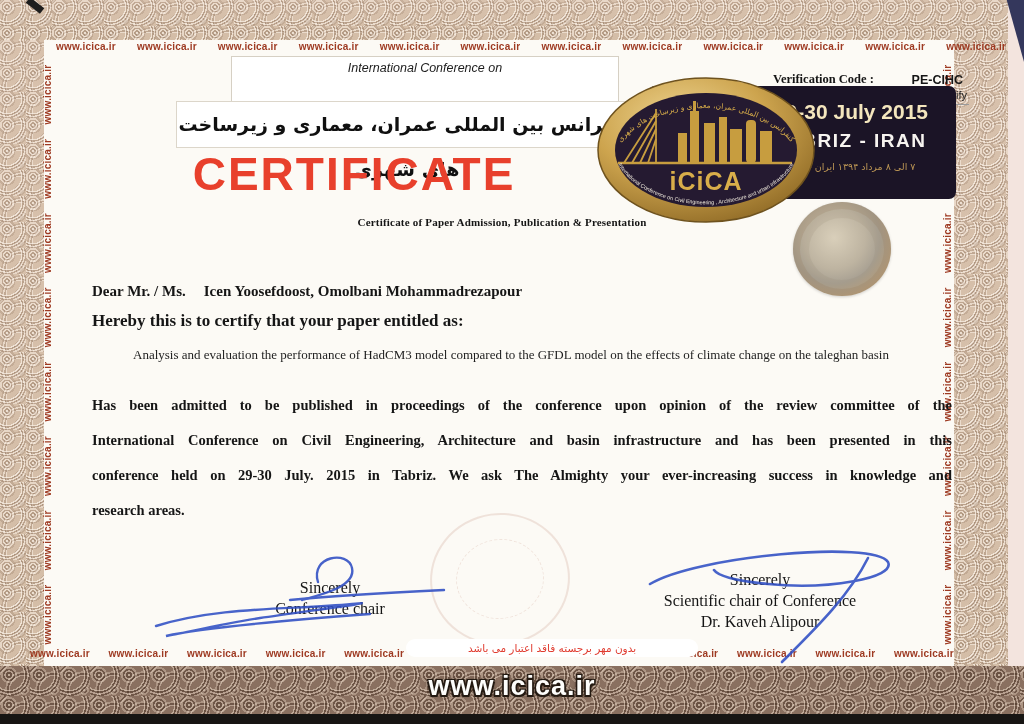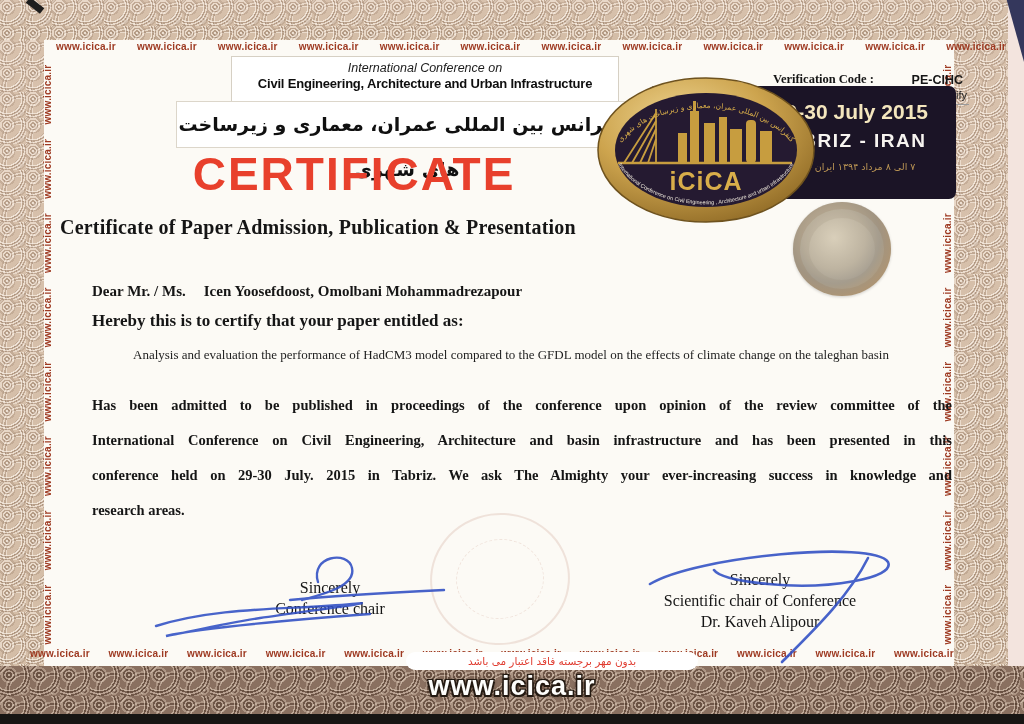--- a/index.html
+++ b/index.html
@@ -83,42 +83,42 @@
   
   .seal { left:793px; top:202px; width:98px; height:94px; border-radius:50%; z-index:1;
           background:radial-gradient(circle at 42% 38%, #d9cfba 0%, #beb4a1 38%, #a9a193 56%, #bfa27a 80%, #a9855a 97%);
           box-shadow:inset 0 0 0 7px rgba(150,125,90,.22), inset 0 0 0 16px rgba(140,128,105,.14), 0 1px 3px rgba(0,0,0,.18); }
   .stamp { left:430px; top:513px; width:140px; height:132px; border-radius:50%;
            border:2px solid rgba(196,140,122,.22); transform:rotate(-8deg); z-index:1; }
   .stamp::after { content:""; position:absolute; inset:24px; border-radius:50%;
            border:1px dashed rgba(196,140,122,.20); }
 
   
-  .subtitle { left:60px; right:80px; top:216px; text-align:left; z-index:1;
-              font-weight:bold; font-size:20px; letter-spacing:.2px; }
+  .subtitle { left:60px; right:80px; top:216px; text-align:center; z-index:1;
+              font-weight:bold; font-size:11px; letter-spacing:.2px; }
   .dearline { left:92px; top:283px; z-index:1; font-weight:bold; font-size:15px; }
   .dearline .names { margin-left:18px; }
   .certline { left:92px; top:311px; z-index:1; font-weight:bold; font-size:17px; }
   .titleline { left:58px; right:60px; top:347px; text-align:center; z-index:1; font-size:13px; color:#1d1d1d; }
   .para { left:92px; top:388px; width:860px; z-index:1; font-weight:bold; font-size:14.5px; }
   .para .ln { height:35px; line-height:35px; text-align:justify; text-align-last:justify; }
   .para .ln.last { text-align-last:left; }
 
   
   .sigblock { text-align:center; z-index:1; font-size:16px; line-height:21px; }
   .sig-left  { left:220px; top:577px; width:220px; }
   .sig-right { left:628px; top:569px; width:264px; }
   .sigsvg { z-index:2; pointer-events:none; }
   .sv-left  { left:140px; top:548px; }
   .sv-right { left:616px; top:538px; }
 
   
   .note-fa { left:406px; top:639px; width:292px; height:18px; background:#fff; border-radius:9px;
              z-index:2; text-align:center; line-height:18px; direction:rtl;
-             font-family:"DejaVu Sans", sans-serif; font-size:10.5px; color:#e03a2e;margin-top:13px; }
+             font-family:"DejaVu Sans", sans-serif; font-size:10.5px; color:#e03a2e; }
   .bigurl { left:0; right:0; top:671px; text-align:center; z-index:2;
             font-family:"Liberation Sans", sans-serif; font-weight:bold; font-size:27px;
             letter-spacing:1px; color:#fdfdfb;
             text-shadow:-1.5px -1.5px 0 #241a12, 1.5px -1.5px 0 #241a12, -1.5px 1.5px 0 #241a12,
                         1.5px 1.5px 0 #241a12, 0 0 4px #241a12; }
 </style>
 </head>
 <body>
 
 <div class="page">
@@ -175,21 +175,20 @@
       <span>www.icica.ir</span>
       <span>www.icica.ir</span>
       <span>www.icica.ir</span>
       <span>www.icica.ir</span>
       <span>www.icica.ir</span>
       <span>www.icica.ir</span>
   </div>
 
   <div class="abs hdr-en">
     <div class="l1">International Conference on</div>
-    <div class="l2">Civil Engineering, Architecture and Urban Infrastructure</div>
   </div>
   <div class="abs hdr-fa">کنفرانس بین المللی عمران، معماری و زیرساخت های شهری</div>
   <div class="abs certificate">CERTIFICATE</div>
 
   <div class="abs verif">
     <div class="r1">
       <span class="lab">Verification Code :</span>
       <span class="val">PE-CIHC</span>
     </div>
     <div class="r2">

